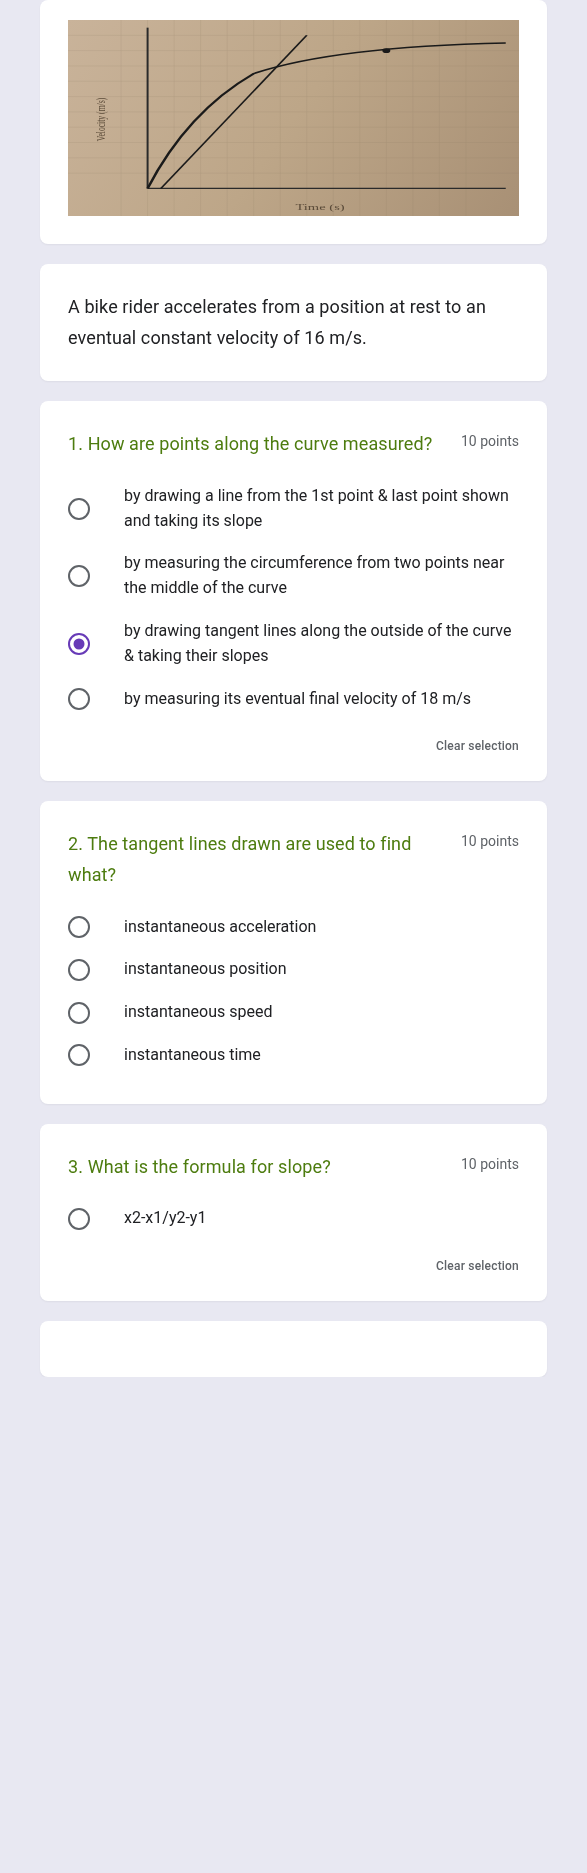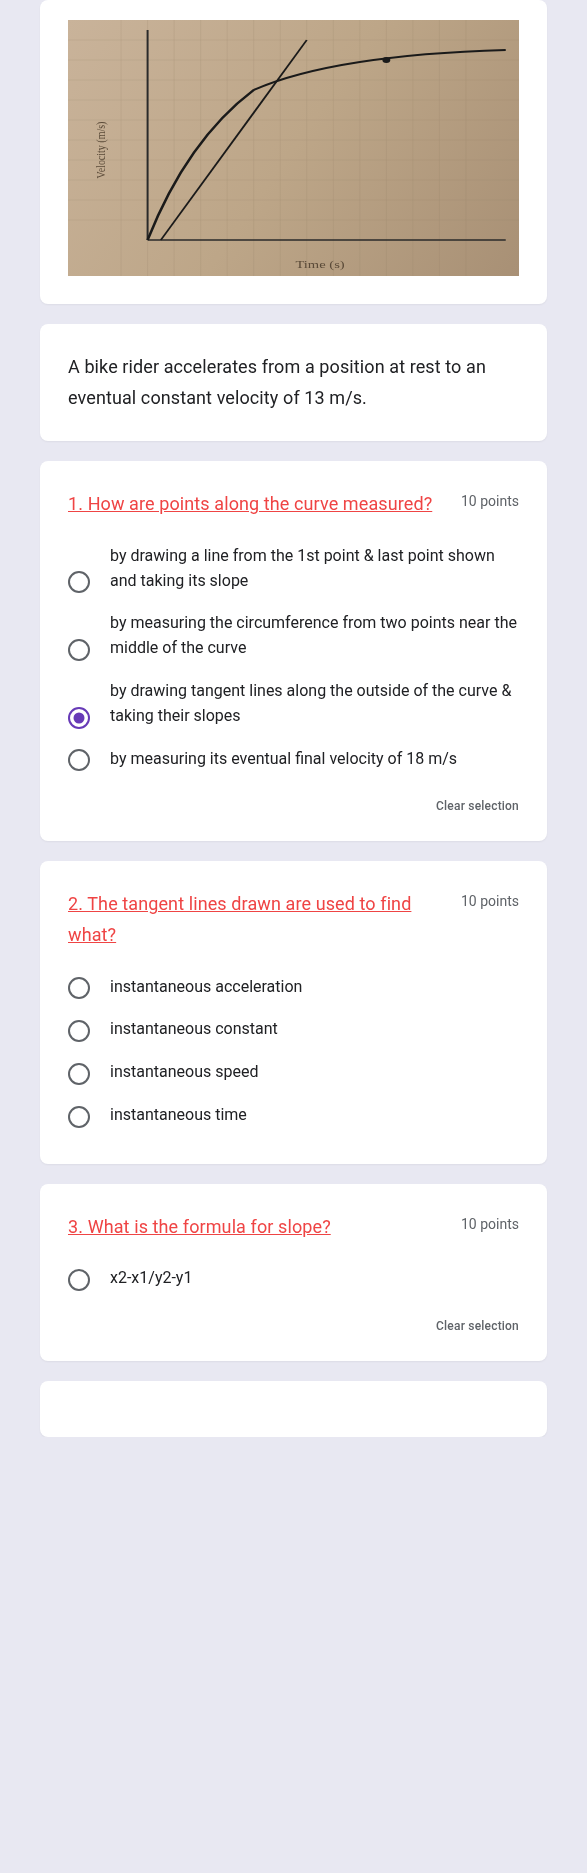--- a/index.html
+++ b/index.html
@@ -20,21 +20,21 @@
   .card.image-card {
     padding: 20px 28px 28px 28px;
   }
   .card.peek {
     margin-bottom: 0;
     height: 40px;
     overflow: hidden;
   }
   .graph-img {
     width: 100%;
-    height: 256px;
+    height: 196px;
     background: linear-gradient(125deg, #c9b39a 0%, #bda688 50%, #a89075 100%);
     position: relative;
     overflow: hidden;
   }
   .graph-img svg { width: 100%; height: 100%; display:block; }
   .description {
     font-size: 18px;
     line-height: 1.7;
     color: #202124;
     letter-spacing: 0.1px;
@@ -42,35 +42,34 @@
   .question-header {
     display: flex;
     justify-content: space-between;
     align-items: flex-start;
     gap: 12px;
     margin-bottom: 24px;
   }
   .question-title {
     font-size: 18px;
     line-height: 1.7;
-    color: #ef4444;
+    color: #4d7c0f;
     flex: 1;
     letter-spacing: 0.1px;
-    text-decoration: underline;
   }
   .points {
     font-size: 14px;
     color: #5f6368;
     white-space: nowrap;
     padding-top: 4px;
   }
   .option {
     display: flex;
-    align-items: flex-end;
-    gap: 20px;
+    align-items: center;
+    gap: 34px;
     margin-bottom: 18px;
     cursor: pointer;
   }
   .option:last-of-type { margin-bottom: 8px; }
   .radio {
     width: 22px;
     height: 22px;
     border: 2.5px solid #5f6368;
     border-radius: 50%;
     flex-shrink: 0;
@@ -147,21 +146,21 @@
 
       <circle cx="240" cy="40" r="3" fill="#1a1a1a"></circle>
 
       <text x="190" y="248" font-size="11" fill="#5a4a38" text-anchor="middle" font-family="cursive">Time (s)</text>
       <text x="28" y="130" font-size="10" fill="#5a4a38" text-anchor="middle" font-family="cursive" transform="rotate(-90 28 130)">Velocity (m/s)</text>
     </svg>
   </div>
 </div>
 
 <div class="card">
-  <div class="description">A bike rider accelerates from a position at rest to an eventual constant velocity of 13 m/s.</div>
+  <div class="description">A bike rider accelerates from a position at rest to an eventual constant velocity of 16 m/s.</div>
 </div>
 
 <div class="card">
   <div class="question-header">
     <div class="question-title">1. How are points along the curve measured?</div>
     <div class="points">10 points</div>
   </div>
   <div class="option">
     <div class="radio"></div>
     <div class="option-label">by drawing a line from the 1st point &amp; last point shown and taking its slope</div>
@@ -185,21 +184,21 @@
   <div class="question-header">
     <div class="question-title">2. The tangent lines drawn are used to find what?</div>
     <div class="points">10 points</div>
   </div>
   <div class="option">
     <div class="radio"></div>
     <div class="option-label">instantaneous acceleration</div>
   </div>
   <div class="option">
     <div class="radio"></div>
-    <div class="option-label">instantaneous constant</div>
+    <div class="option-label">instantaneous position</div>
   </div>
   <div class="option">
     <div class="radio"></div>
     <div class="option-label">instantaneous speed</div>
   </div>
   <div class="option">
     <div class="radio"></div>
     <div class="option-label">instantaneous time</div>
   </div>
 </div>

